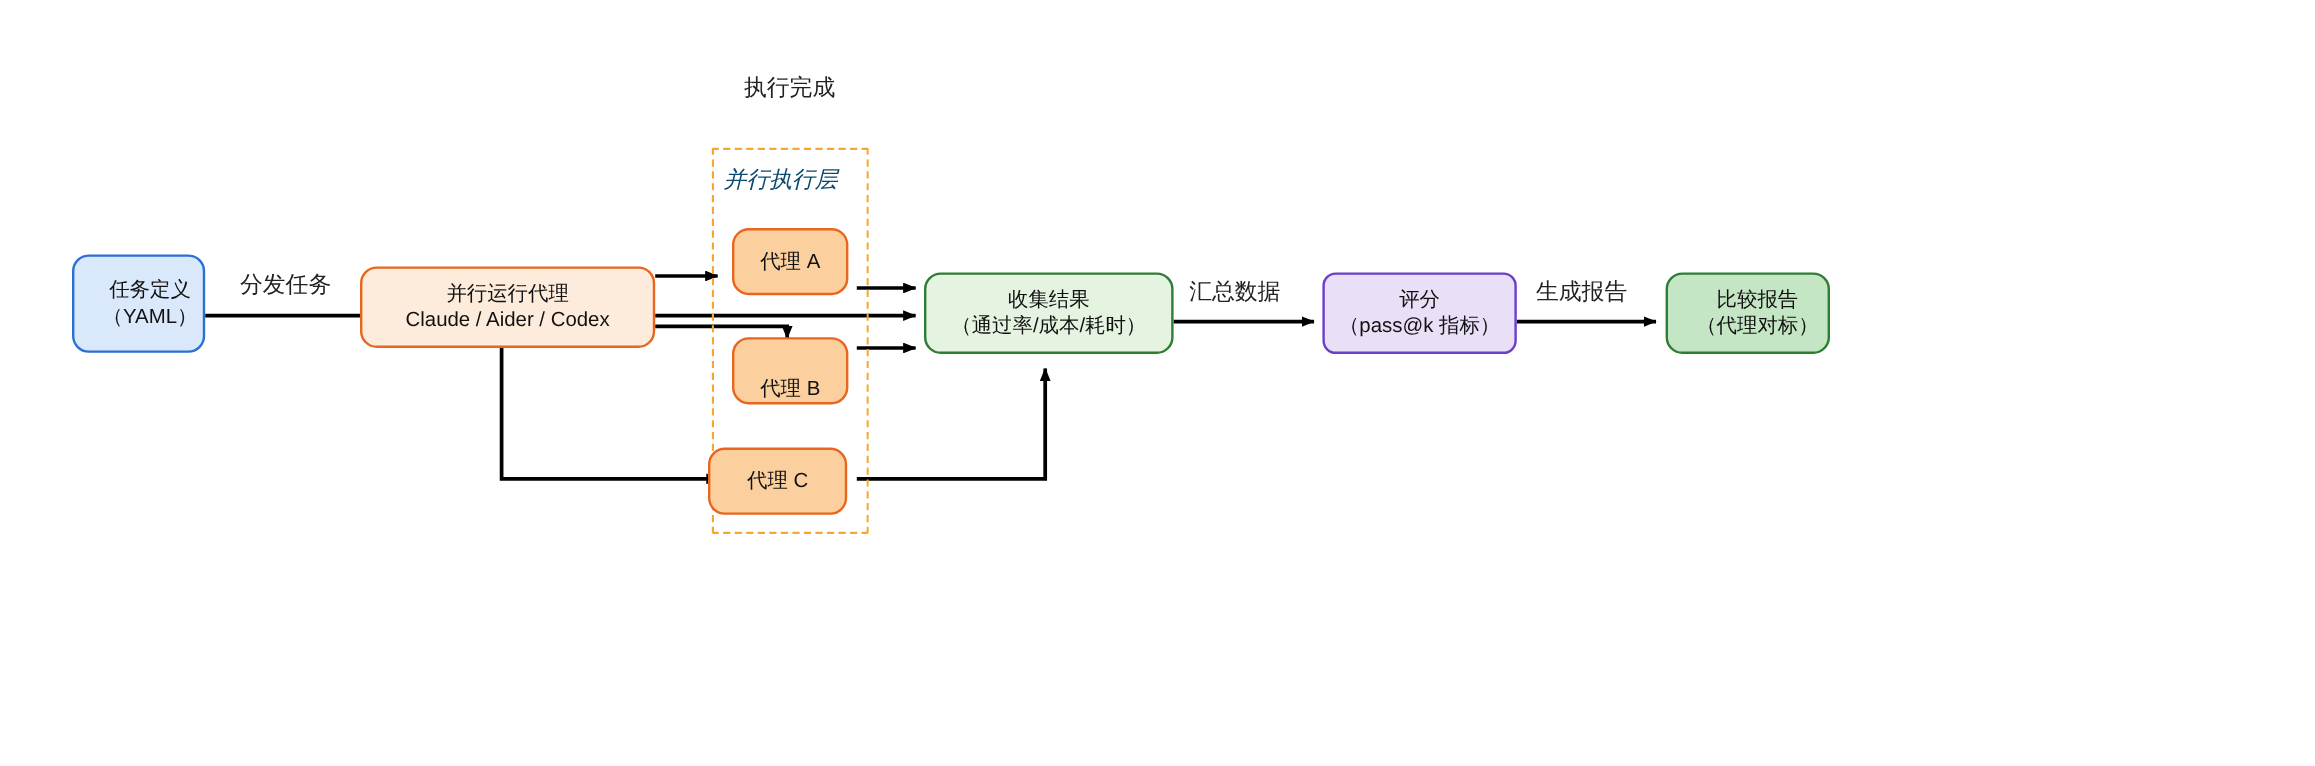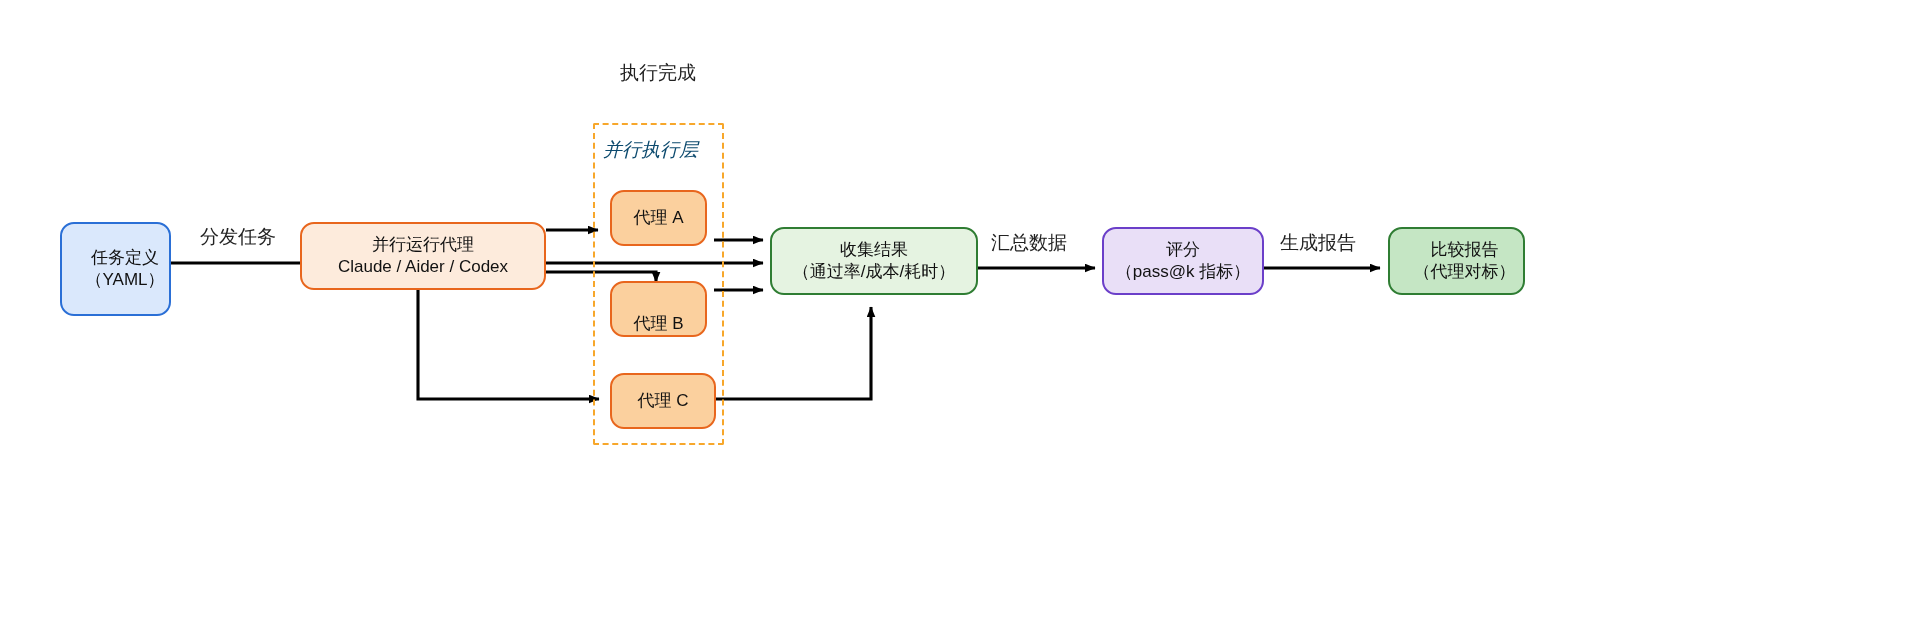--- a/index.html
+++ b/index.html
@@ -62,48 +62,48 @@
 
       <line x1="1264" y1="268" x2="1380" y2="268" marker-end="url(#ah)"></line>
     </g>
   </svg>
 
   <div class="cluster" style="left:593px;top:123px;width:131px;height:322px;"></div>
   <div class="cluster-label t17" style="left:603px;top:137px;">并行执行层</div>
 
   <div class="edge-label t17" style="left:617px;top:60px;">执行完成</div>
 
-  <div class="node n-task t20" style="left:60px;top:222px;width:111px;height:94px;padding-left:19px;">
+  <div class="node n-task t20" style="left:60px;top:212px;width:111px;height:82px;padding-left:19px;">
     <span class="ln">任务定义</span>
     <span class="ln">（YAML）</span>
   </div>
 
   <div class="node n-runner t20" style="left:300px;top:222px;width:246px;height:68px;">
     <span class="ln">并行运行代理</span>
     <span class="ln">Claude / Aider / Codex</span>
   </div>
 
   <div class="node n-agent t20" style="left:610px;top:190px;width:97px;height:56px;">
     <span class="ln">代理 A</span>
   </div>
 
   <div class="node n-agent t20" style="left:610px;top:281px;width:97px;height:56px;justify-content:flex-end;">
     <span class="ln">代理 B</span>
   </div>
 
-  <div class="node n-agent t20" style="left:610px;top:373px;width:106px;height:56px;">
+  <div class="node n-agent t20" style="left:590px;top:373px;width:116px;height:56px;">
     <span class="ln">代理 C</span>
   </div>
 
   <div class="node n-collect t20" style="left:770px;top:227px;width:208px;height:68px;">
     <span class="ln">收集结果</span>
     <span class="ln">（通过率/成本/耗时）</span>
   </div>
 
-  <div class="node n-score t20" style="left:1102px;top:227px;width:162px;height:68px;">
+  <div class="node n-score t20" style="left:1102px;top:227px;width:162px;height:68px;border-radius:11px;">
     <span class="ln">评分</span>
     <span class="ln">（pass@k 指标）</span>
   </div>
 
   <div class="node n-report t20" style="left:1388px;top:227px;width:137px;height:68px;">
     <span class="ln">比较报告</span>
     <span class="ln">（代理对标）</span>
   </div>
 
   <div class="edge-label t17" style="left:197px;top:224px;">分发任务</div>

